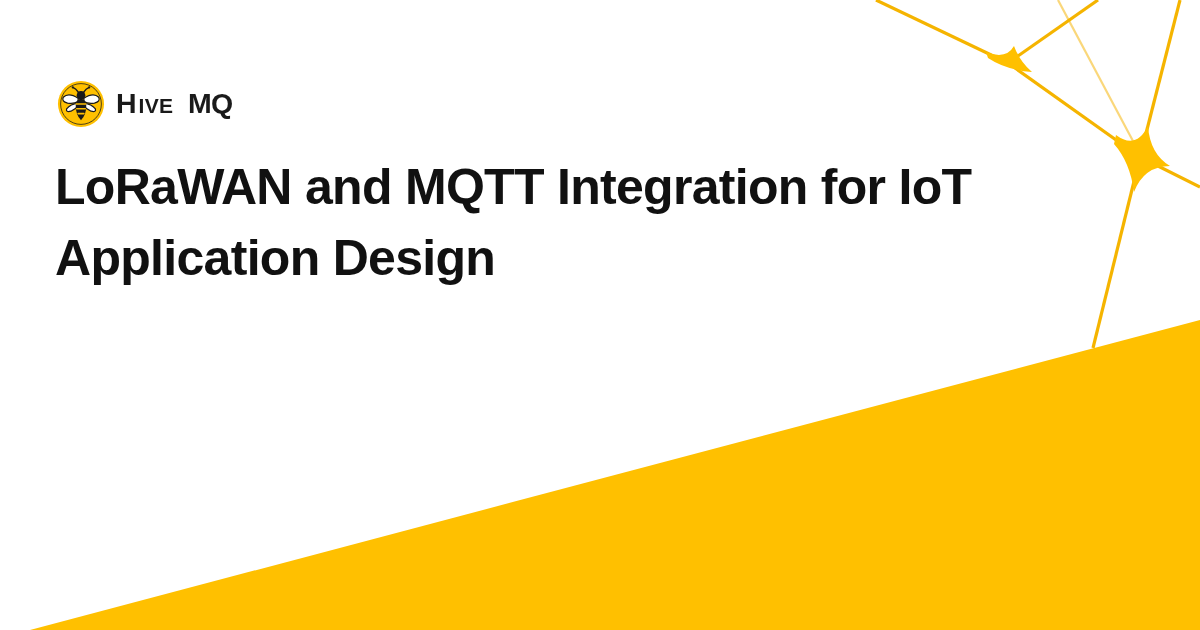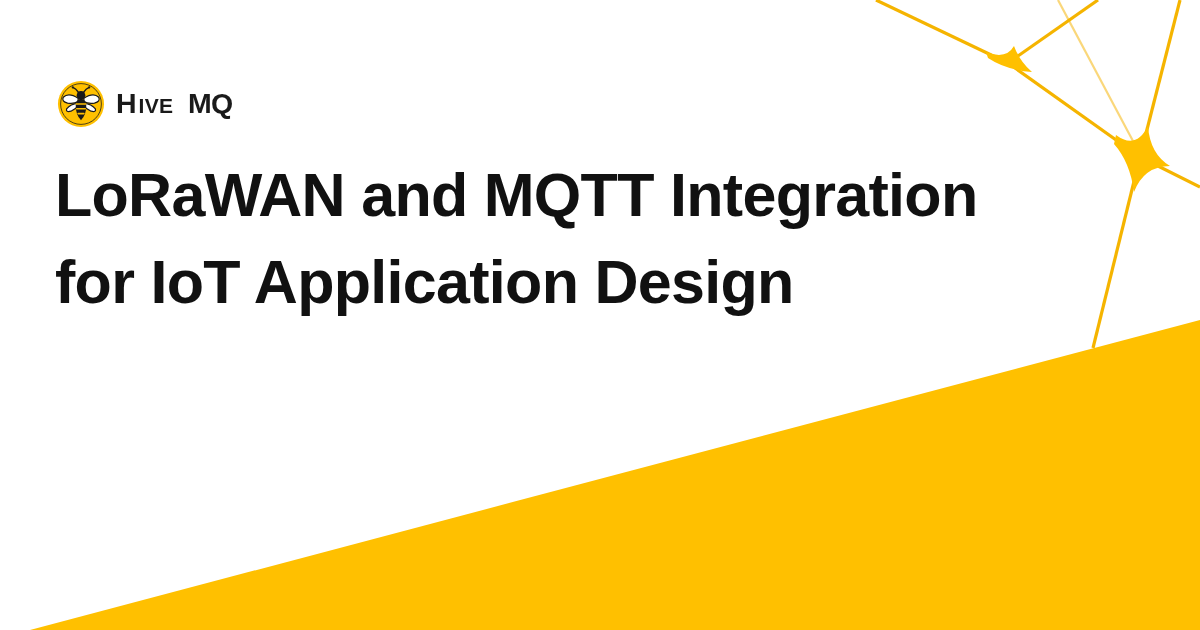--- a/index.html
+++ b/index.html
@@ -52,21 +52,21 @@
   
   #headline {
     position: absolute;
     left: 55px;
     top: 152px;
     width: 960px;
     z-index: 5;
     margin: 0;
     color: #111111;
     font-family: "Liberation Sans", sans-serif;
-    font-size: 61px;
+    font-size: 50px;
     font-weight: bold;
     line-height: 1.42;
     letter-spacing: -0.7px;
     white-space: pre-wrap;
   }
 </style>
 </head>
 <body>
 
 <div id="card">

